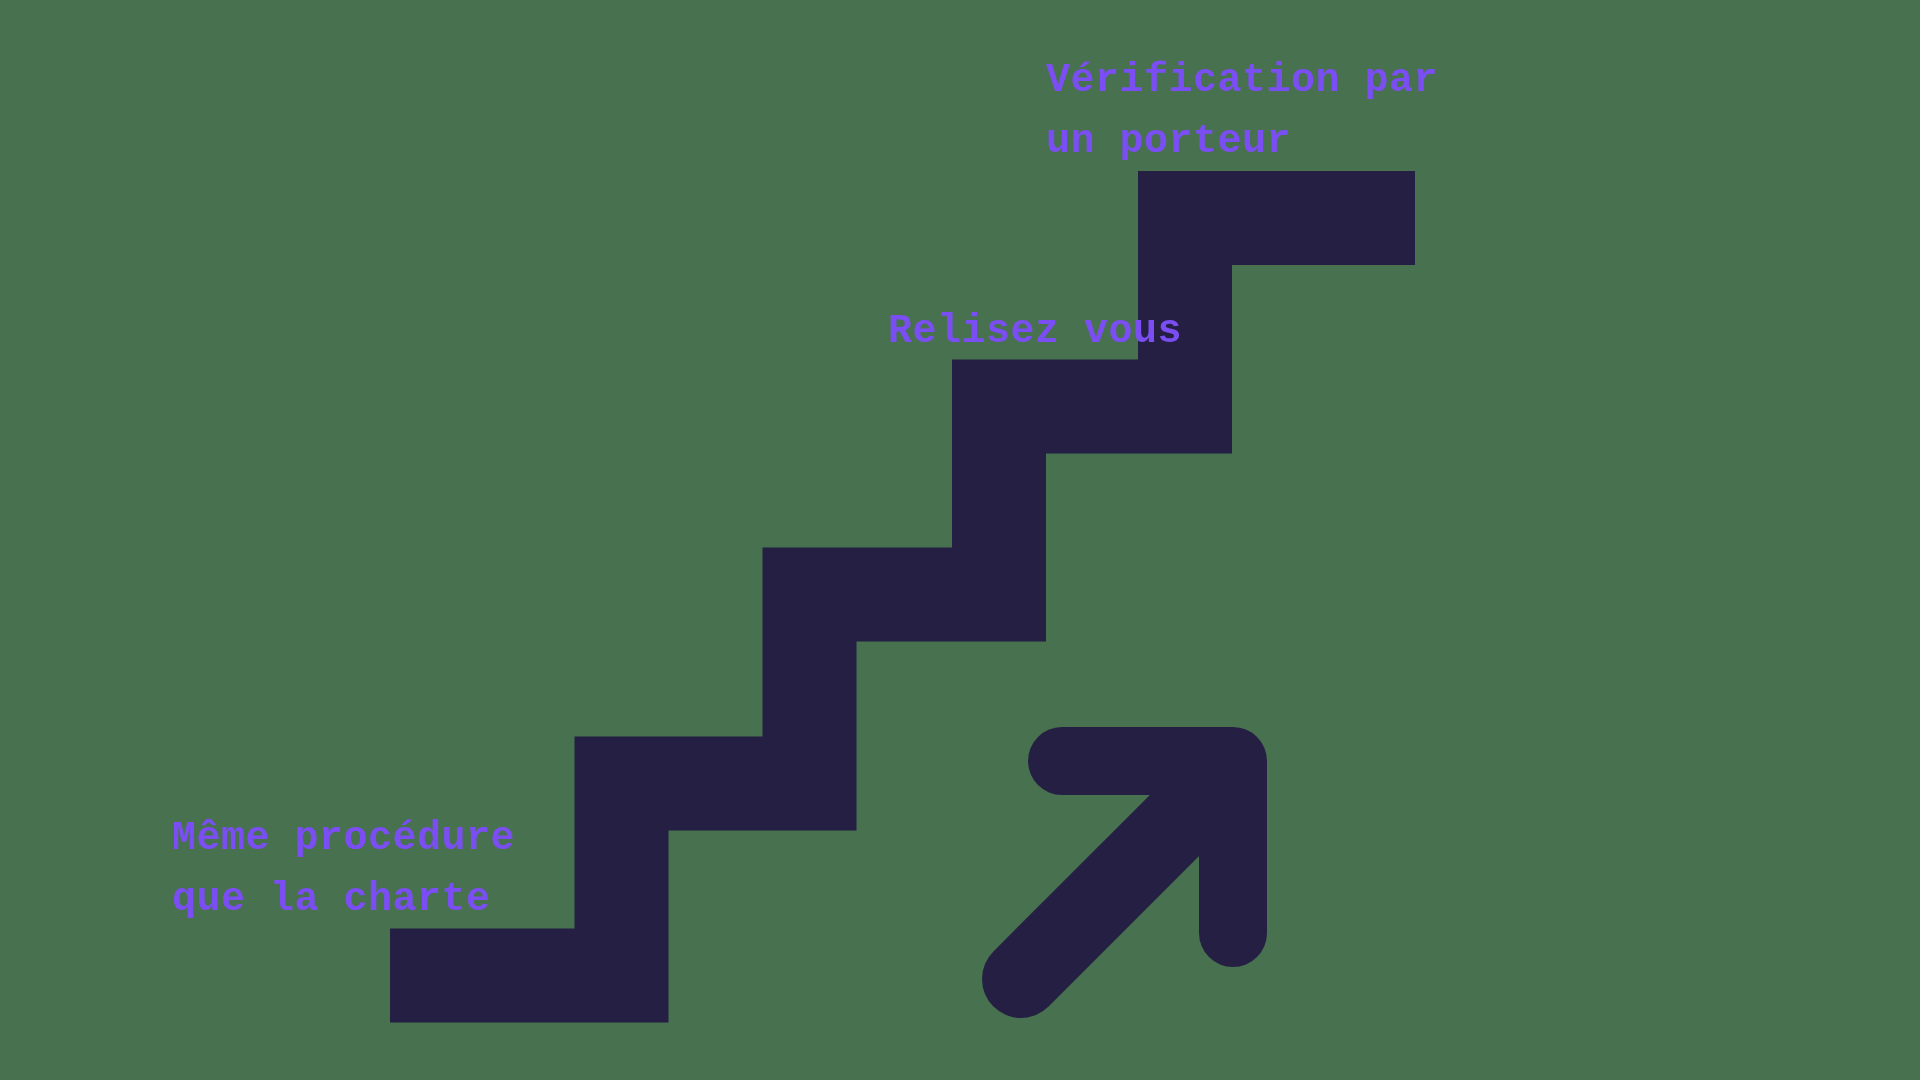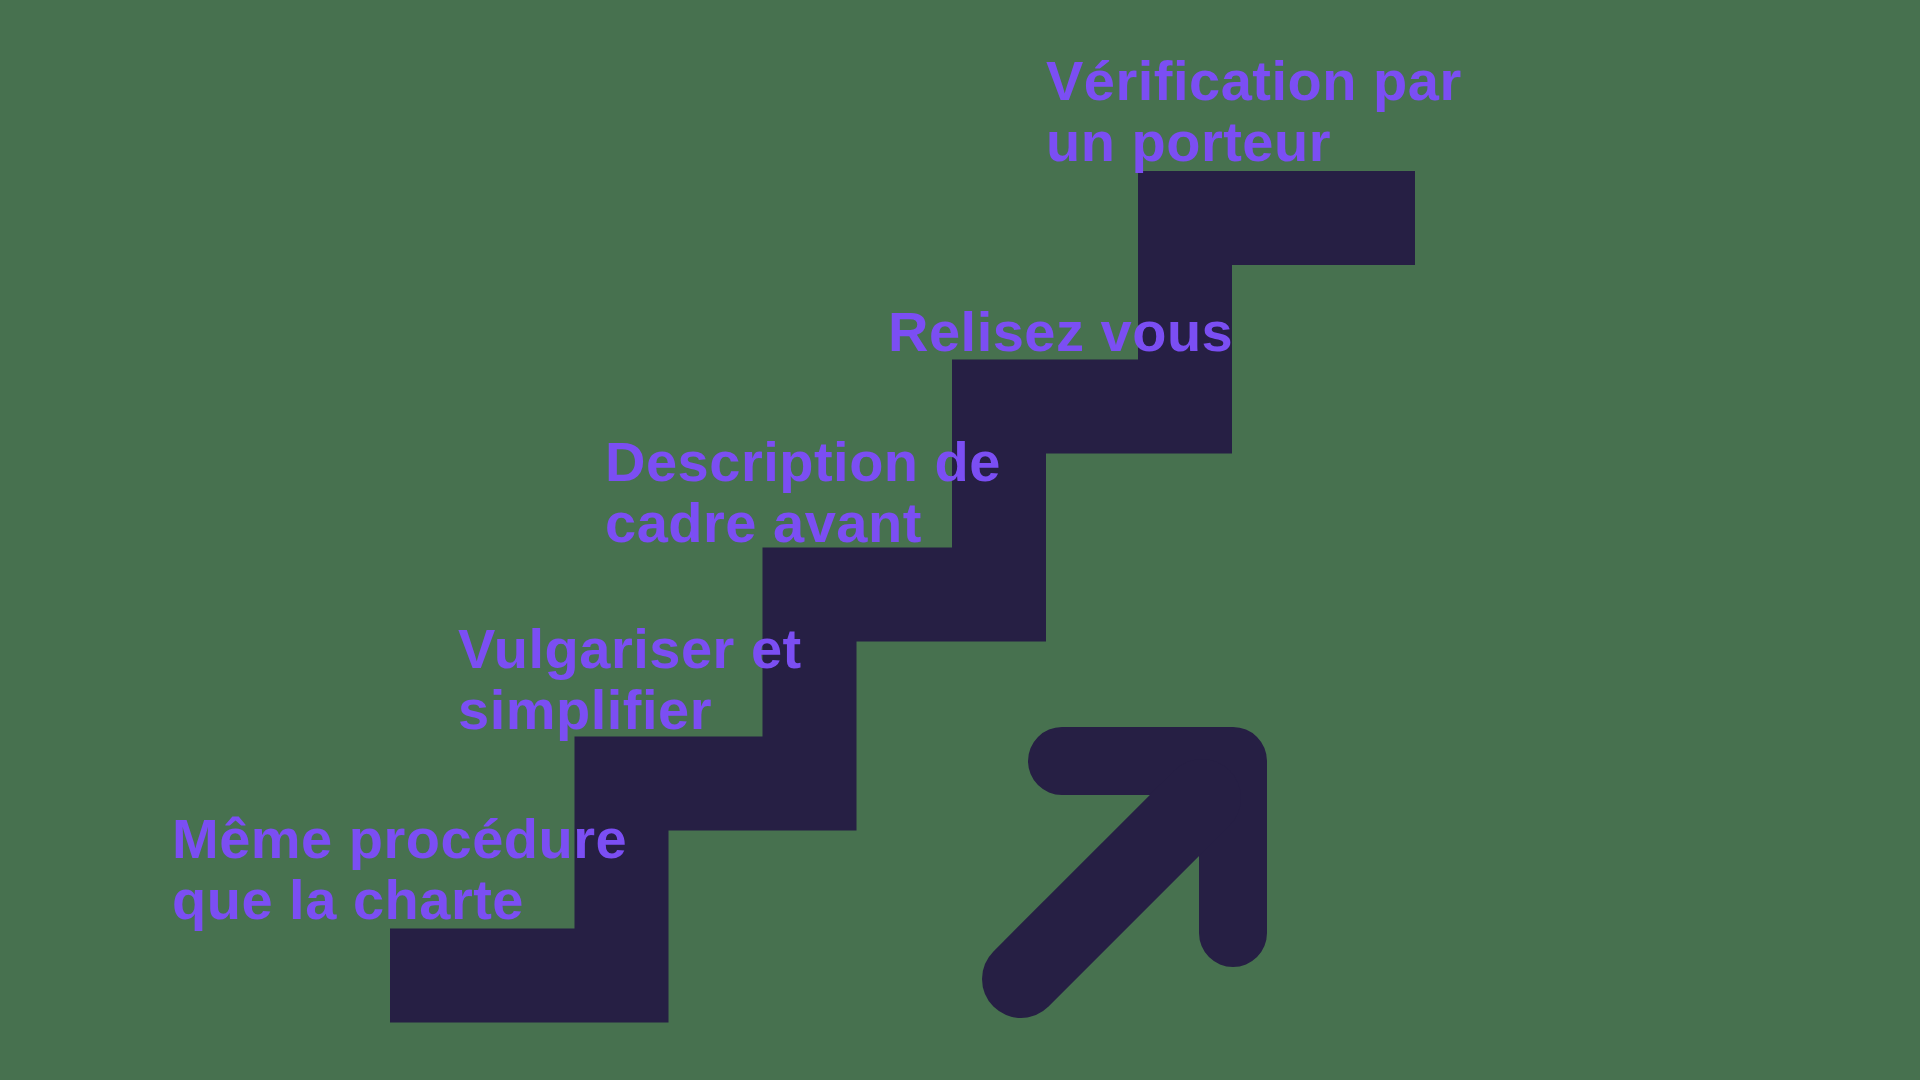--- a/index.html
+++ b/index.html
@@ -20,25 +20,26 @@
   .stairs-svg {
     position: absolute;
     left: 0;
     top: 0;
     width: 1920px;
     height: 1080px;
     display: block;
   }
   .step-label {
     position: absolute;
-    font-size: 56px;
+    font-size: 40px;
     line-height: 61px;
     font-weight: 700;
     letter-spacing: 0.5px;
     white-space: pre-line;
+    font-family: Liberation Mono, monospace;
   }
   .label-1 { left: 172px;  top: 808px; }
   .label-2 { left: 458px;  top: 618px; }
   .label-3 { left: 605px;  top: 431px; }
   .label-4 { left: 860px;  top: 301px; }
   .label-5 { left: 1046px; top: 50px;  }
 </style>
 </head>
 <body>
 
@@ -52,24 +53,20 @@
 
       <path d="M 1062 761 H 1233 V 933" fill="none" stroke-width="68" stroke-linecap="round" stroke-linejoin="round" stroke="#261F44"></path>
 
       <path d="M 1021 979 L 1202 798" fill="none" stroke-width="78" stroke-linecap="round" stroke="#261F44"></path>
     </g>
   </svg>
 
   <div class="step-label label-1" style="color: rgb(123, 78, 243);">Même procédure
 que la charte</div>
 
-  <div class="step-label label-2" style="color: rgb(123, 78, 243);">Vulgariser et
-simplifier</div>
 
-  <div class="step-label label-3" style="color: rgb(123, 78, 243);">Description de
-cadre avant</div>
 
   <div class="step-label label-4" style="color: rgb(123, 78, 243); margin-left: 28px;">Relisez vous</div>
 
   <div class="step-label label-5" style="color: rgb(123, 78, 243);">Vérification par
 un porteur</div>
 
 </div>
 
 </body></html>

